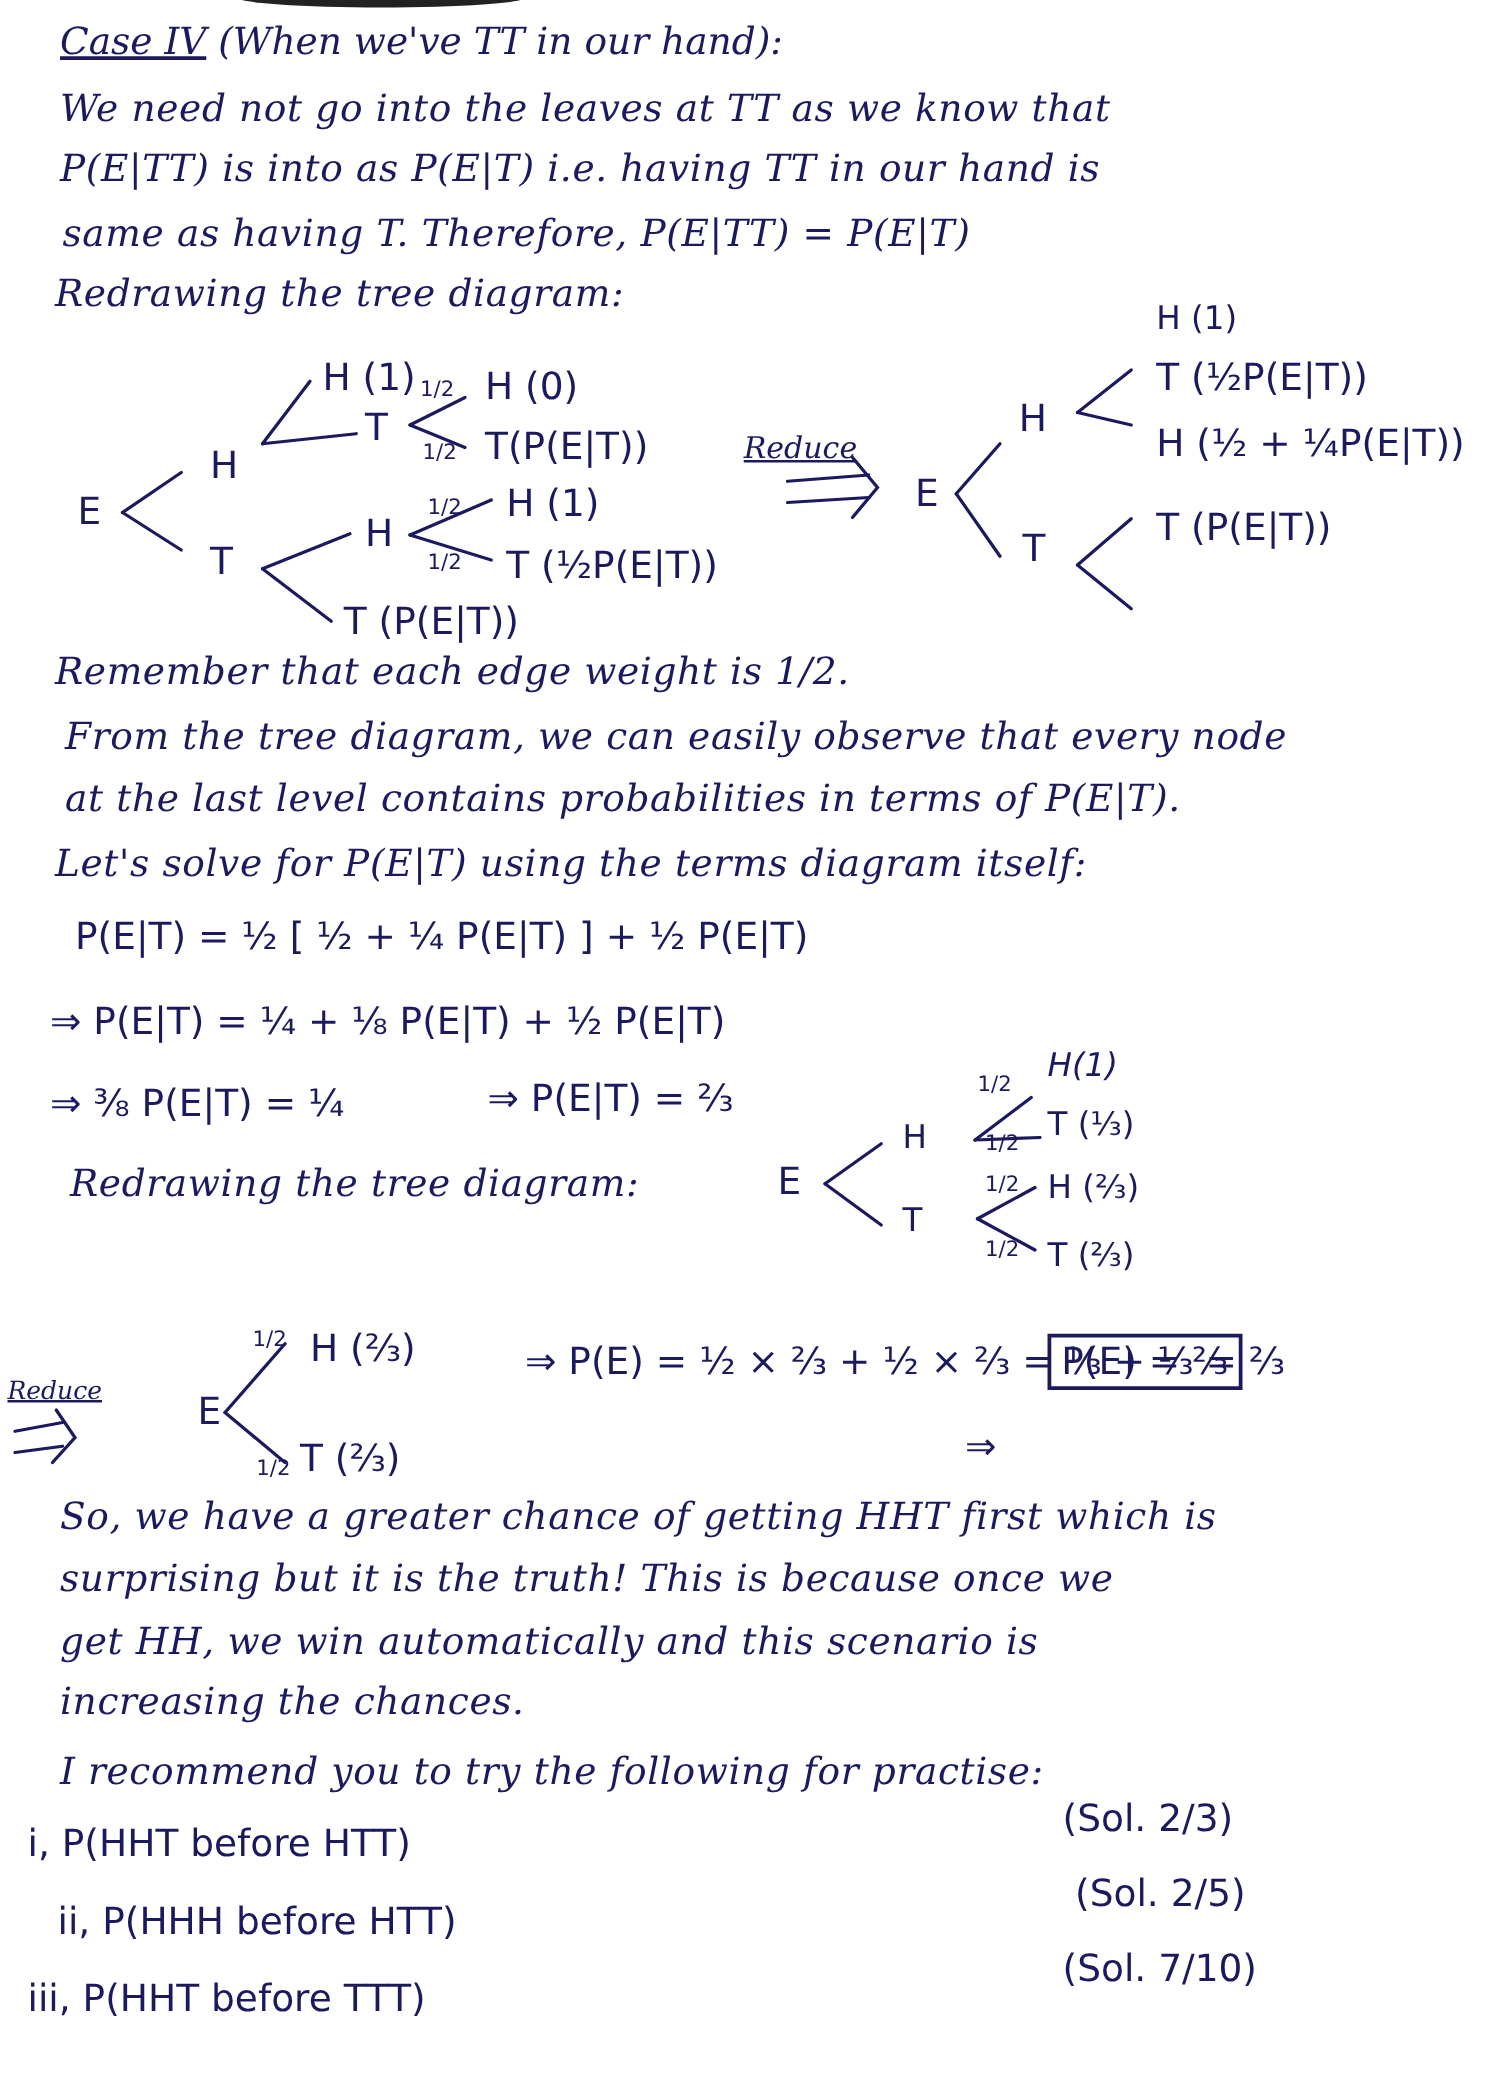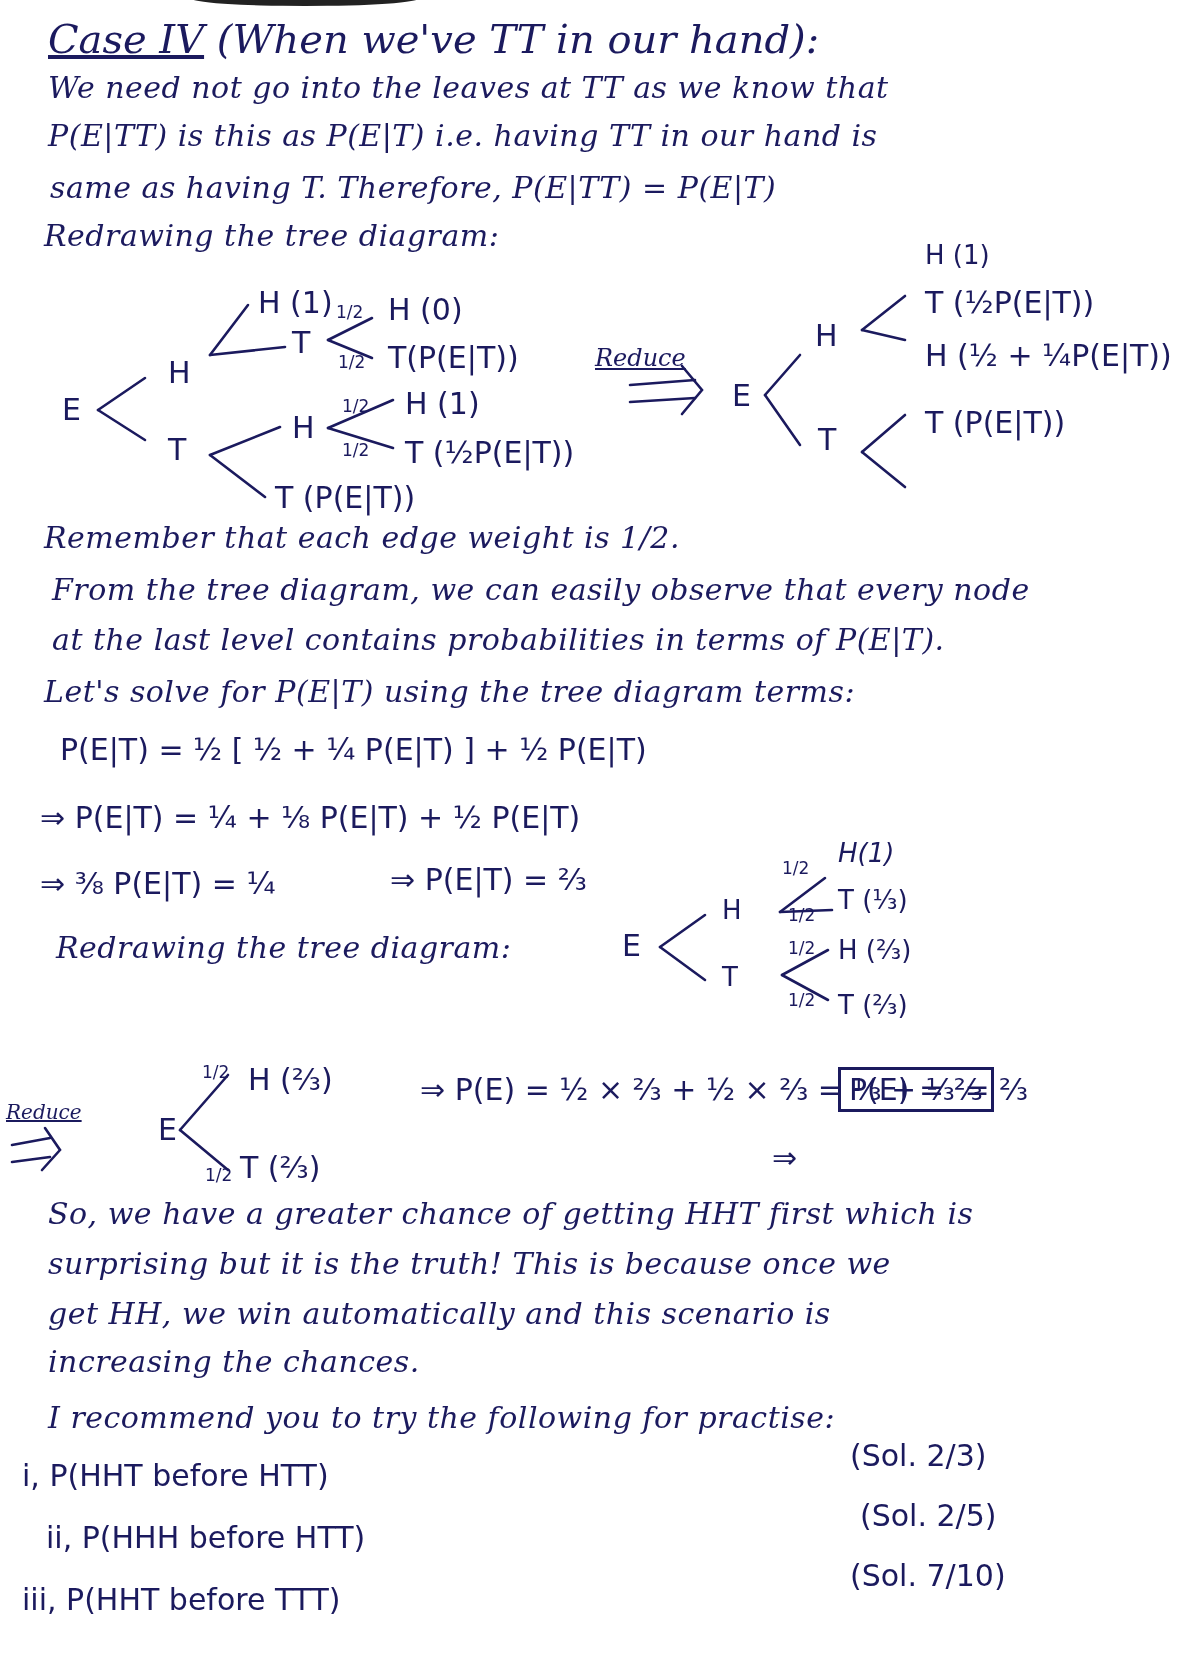--- a/index.html
+++ b/index.html
@@ -2,21 +2,21 @@
 <html><head>
 <meta charset="utf-8">
 <style>
   html, body { margin: 0; padding: 0; background: #ffffff; }
   body {
     width: 1200px; height: 1674px; position: relative; overflow: hidden;
     font-family: "DejaVu Serif", serif; color: #1b1a5e;
   }
   .abs { position: absolute; white-space: nowrap; }
   .line { font-size: 30px; letter-spacing: 0.5px; font-style: italic; }
-  .title { font-size: 40px; font-style: italic; }
+  .title { font-size: 30px; font-style: italic; }
   .title .case { text-decoration: underline; }
   .math { font-family: "DejaVu Sans", sans-serif; font-size: 30px; font-style: normal; }
   .node { font-family: "DejaVu Sans", sans-serif; font-size: 30px; position: absolute; white-space: nowrap; }
   .w { font-family: "DejaVu Sans", sans-serif; font-size: 17px; position: absolute; }
   svg.edges { position: absolute; left: 0; top: 0; width: 1200px; height: 1674px; pointer-events: none; }
   svg.edges line, svg.edges path { stroke: #1b1a5e; stroke-width: 2.6; fill: none; stroke-linecap: round; }
   .boxed { border: 3px solid #1b1a5e; padding: 2px 8px; }
   .reduce { font-family: "DejaVu Serif", serif; font-style: italic; font-size: 24px; text-decoration: underline; position: absolute; }
   .topblot { position: absolute; left: 190px; top: -10px; width: 230px; height: 16px; background: #222; border-radius: 50%; }
 </style>
@@ -24,21 +24,21 @@
 <body>
 
 <div class="topblot"></div>
 
 <div class="abs title" style="left:48px; top:16px;">
   <span class="case">Case IV</span>
   <span>(When we've TT in our hand):</span>
 </div>
 
 <div class="abs line" style="left:48px; top:70px;">We need not go into the leaves at TT as we know that</div>
-<div class="abs line" style="left:48px; top:118px;">P(E|TT) is this as P(E|T) i.e. having TT in our hand is</div>
+<div class="abs line" style="left:48px; top:118px;">P(E|TT) is into as P(E|T) i.e. having TT in our hand is</div>
 <div class="abs line" style="left:50px; top:170px;">same as having T. Therefore, P(E|TT) = P(E|T)</div>
 <div class="abs line" style="left:44px; top:218px;">Redrawing the tree diagram:</div>
 
 <svg class="edges">
 
   <line x1="98" y1="410" x2="145" y2="378"></line>
   <line x1="98" y1="410" x2="145" y2="440"></line>
   <line x1="210" y1="355" x2="248" y2="305"></line>
   <line x1="210" y1="355" x2="285" y2="347"></line>
   <line x1="328" y1="340" x2="372" y2="318"></line>
@@ -99,21 +99,21 @@
   <div class="node" style="left:818px; top:422px;">T</div>
   <div class="node" style="left:925px; top:240px; font-size:26px;">H (1)</div>
   <div class="node" style="left:925px; top:285px;">T (½P(E|T))</div>
   <div class="node" style="left:925px; top:338px;">H (½ + ¼P(E|T))</div>
   <div class="node" style="left:925px; top:405px;">T (P(E|T))</div>
 </div>
 
 <div class="abs line" style="left:44px; top:520px;">Remember that each edge weight is 1/2.</div>
 <div class="abs line" style="left:52px; top:572px;">From the tree diagram, we can easily observe that every node</div>
 <div class="abs line" style="left:52px; top:622px;">at the last level contains probabilities in terms of P(E|T).</div>
-<div class="abs line" style="left:44px; top:674px;">Let's solve for P(E|T) using the tree diagram terms:</div>
+<div class="abs line" style="left:44px; top:674px;">Let's solve for P(E|T) using the terms diagram itself:</div>
 
 <div class="abs math" style="left:60px; top:732px;">P(E|T) = ½ [ ½ + ¼ P(E|T) ] + ½ P(E|T)</div>
 <div class="abs math" style="left:40px; top:800px;">⇒ P(E|T) = ¼ + ⅛ P(E|T) + ½ P(E|T)</div>
 <div class="abs math" style="left:40px; top:866px;">⇒ ⅜ P(E|T) = ¼</div>
 <div class="abs math" style="left:390px; top:862px;">⇒ P(E|T) = ⅔</div>
 
 <div class="abs line" style="left:56px; top:930px;">Redrawing the tree diagram:</div>
 <div>
   <div class="node" style="left:622px; top:928px;">E</div>
   <div class="node" style="left:722px; top:895px; font-size:26px;">H</div>

